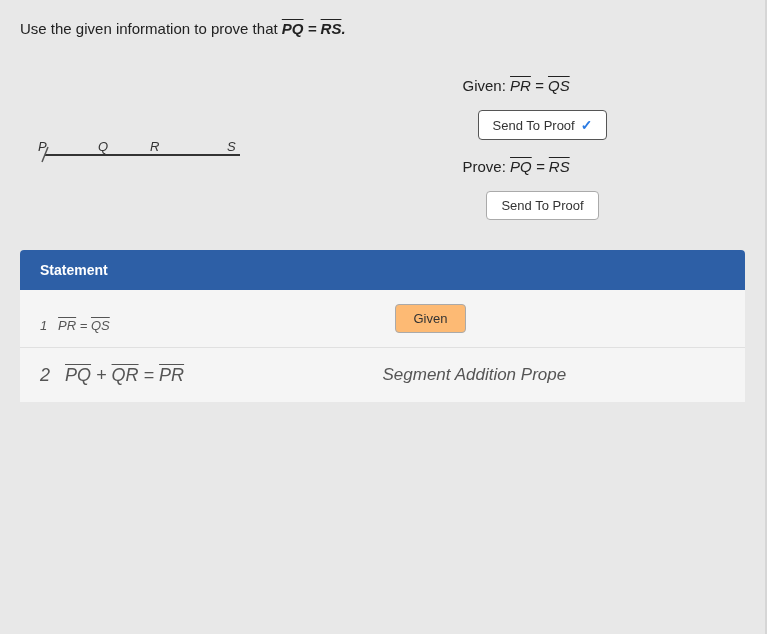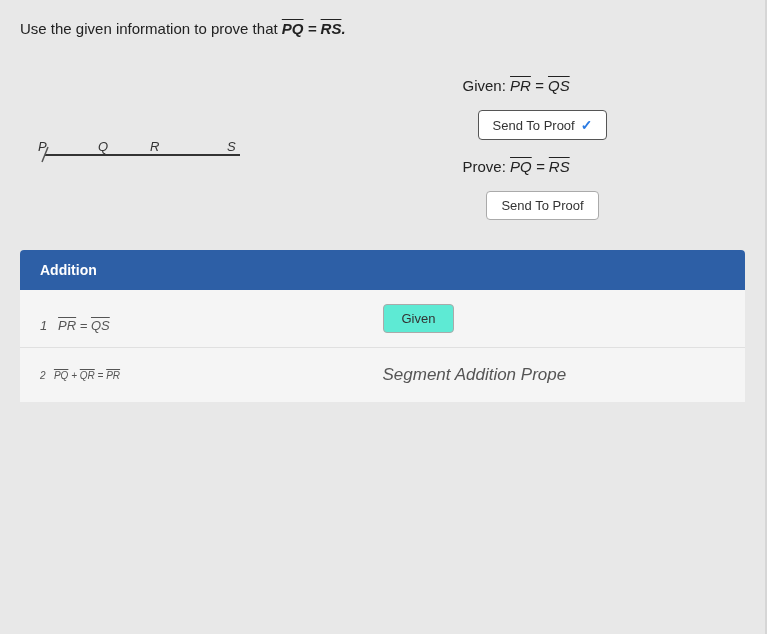--- a/index.html
+++ b/index.html
@@ -128,43 +128,44 @@
       font-size: 13px;
       color: #555;
       font-style: italic;
     }
     .proof-row .col-reason {
       flex: 1;
       display: flex;
       align-items: center;
     }
     .reason-box {
-      background: #5eead4;
+      background: #fdba74;
       border: 1.5px solid #aaa;
       border-radius: 4px;
       padding: 6px 18px;
       font-size: 13px;
       color: #333;
       cursor: pointer;
+      margin-left: 12px;
     }
     .reason-text {
       font-size: 17px;
       color: #555;
       font-style: italic;
     }
     .proof-row-2 {
       display: flex;
       padding: 14px 20px;
       align-items: center;
       min-height: 54px;
       background: #f5f5f5;
     }
     .proof-row-2 .col-statement {
       flex: 1;
-      font-size: 10px;
+      font-size: 18px;
       color: #555;
       font-style: italic;
     }
     .proof-row-2 .col-reason {
       flex: 1;
       display: flex;
       align-items: center;
     }
   </style>
 </head>
@@ -217,21 +218,21 @@
           <span>Send To Proof</span>
         </button>
       </div>
 
     </div>
   </div>
 
   <div class="proof-table">
 
     <div class="proof-table-header">
-      <div class="col-statement">Addition</div>
+      <div class="col-statement">Statement</div>
     </div>
 
     <div class="proof-row">
       <div class="col-statement">
         <span>1 &nbsp; </span>
         <span><span style="text-decoration:overline;">PR</span> = <span style="text-decoration:overline;">QS</span></span>
       </div>
       <div class="col-reason">
         <button class="reason-box">
           <span>Given</span>

